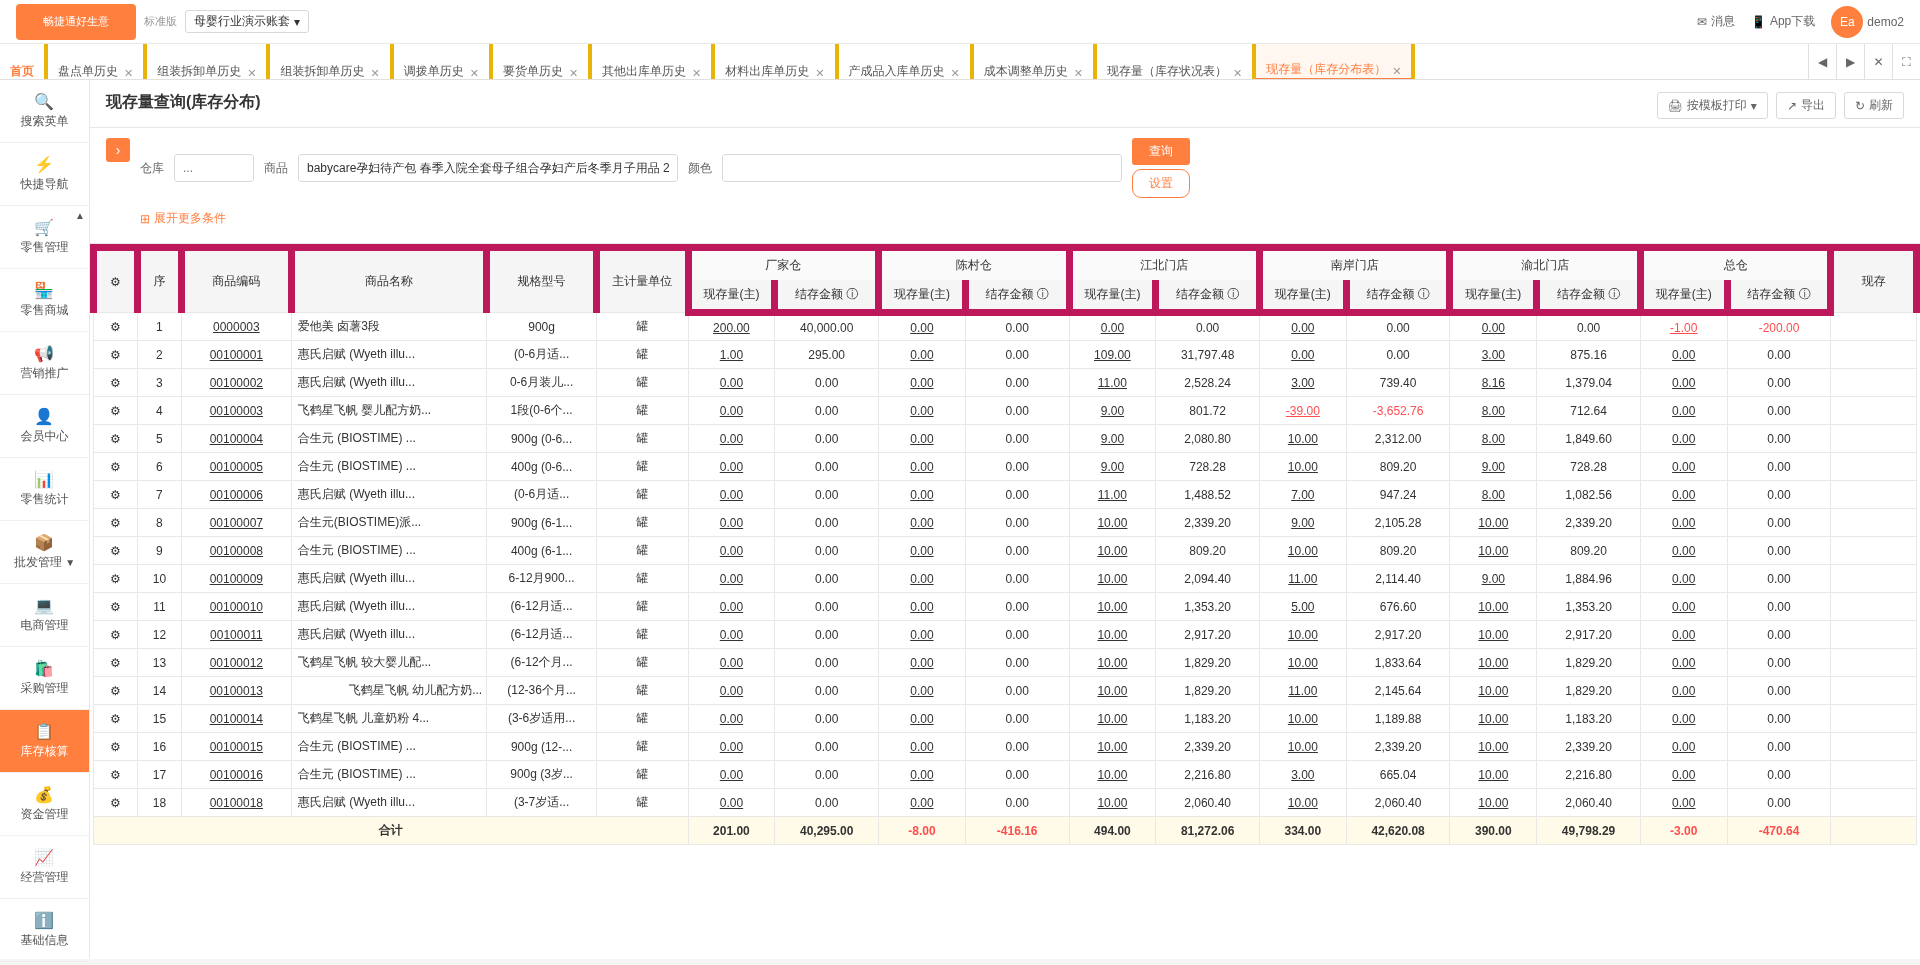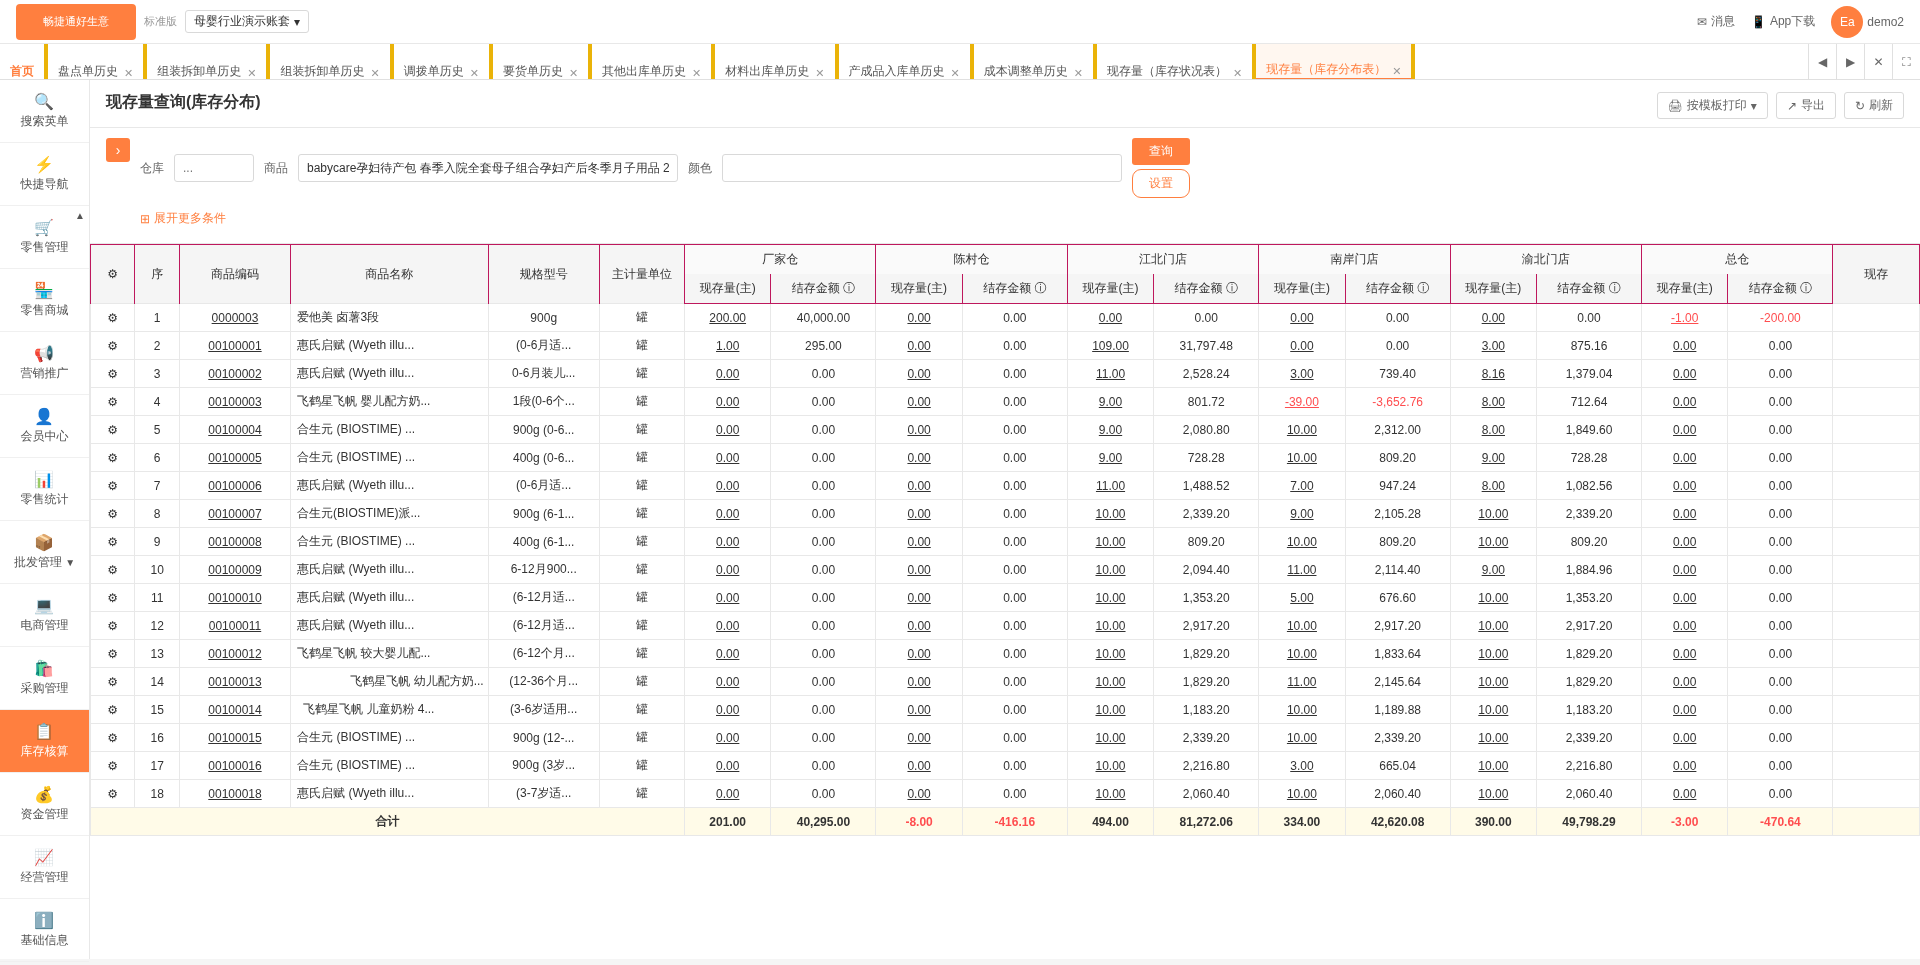--- a/index.html
+++ b/index.html
@@ -51,21 +51,21 @@
     .btn-query { background: #ff7f3f; color: #fff; border: none; border-radius: 3px; padding: 5px 16px; font-size: 12px; cursor: pointer; }
     .btn-setting { background: #fff; color: #ff7f3f; border: 1px solid #ff7f3f; border-radius: 9px; padding: 5px 16px; font-size: 12px; cursor: pointer; text-align: right; }
     .orange-arrow { background: #ff7f3f; color: #fff; border: none; width: 24px; height: 24px; border-radius: 3px; cursor: pointer; font-size: 14px; }
     .filter-section { display: flex; align-items: flex-start; gap: 10px; }
     .filter-right { display: flex; flex-direction: column; gap: 6px; flex: 1; }
     .query-btns { display: flex; flex-direction: column; gap: 4px; }
 
     
     .table-container { flex: 1; overflow: auto; background: #fff; margin: 0; }
     table { width: 100%; border-collapse: collapse; font-size: 12px; }
-    thead tr th { background: #f5f5f5; border: 1px solid #be185d; padding: 6px 4px; text-align: center; font-weight: normal; color: #333; white-space: nowrap; position: sticky; top: 0; z-index: 10; }
+    thead tr th { background: #f5f5f5; border: 7px solid #be185d; padding: 6px 4px; text-align: center; font-weight: normal; color: #333; white-space: nowrap; position: sticky; top: 0; z-index: 10; }
     thead tr:first-child th { border-bottom: none; }
     thead tr.sub-header th { border-top: none; }
     tbody tr td { border: 1px solid #e8e8e8; padding: 5px 4px; text-align: center; white-space: nowrap; }
     tbody tr.footer-row { background: #fffbe8; font-weight: bold; }
     .cell-link { color: #333; text-decoration: underline; cursor: pointer; }
     .cell-neg { color: #ff4d4f; }
     .col-settings { width: 36px; }
     .col-num { width: 36px; }
     .col-code { width: 90px; }
     .col-name { width: 160px; }
@@ -605,21 +605,21 @@
     <td><span class="cell-link">10.00</span></td>
     <td>1,829.20</td>
     <td class=""><span class="cell-link" style="">0.00</span></td>
     <td class="">0.00</td>
     <td></td>
   </tr>
             <tr>
     <td style="text-align:center;">⚙</td>
     <td>15</td>
     <td><span class="cell-link">00100014</span></td>
-    <td style="text-align:left;padding-left:12px;">飞鹤星飞帆 儿童奶粉 4...</td>
+    <td style="text-align:left;padding-left:6px;">飞鹤星飞帆 儿童奶粉 4...</td>
     <td>(3-6岁适用...</td>
     <td>罐</td>
     <td><span class="cell-link">0.00</span></td>
     <td>0.00</td>
     <td><span class="cell-link">0.00</span></td>
     <td>0.00</td>
     <td><span class="cell-link">10.00</span></td>
     <td>1,183.20</td>
     <td class=""><span class="cell-link" style="">10.00</span></td>
     <td class="">1,189.88</td>

